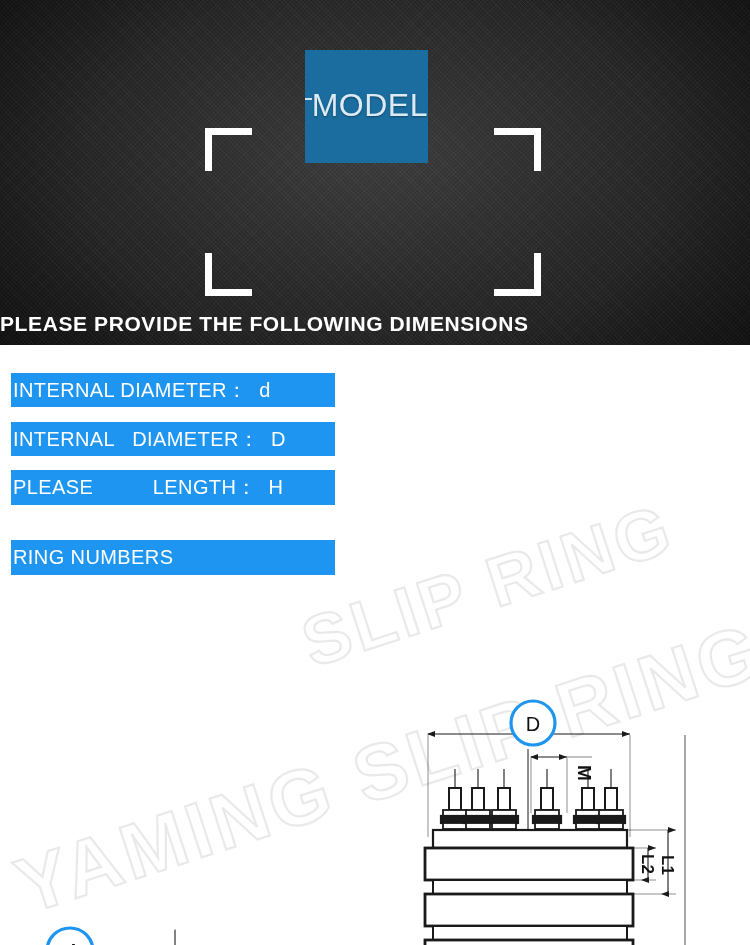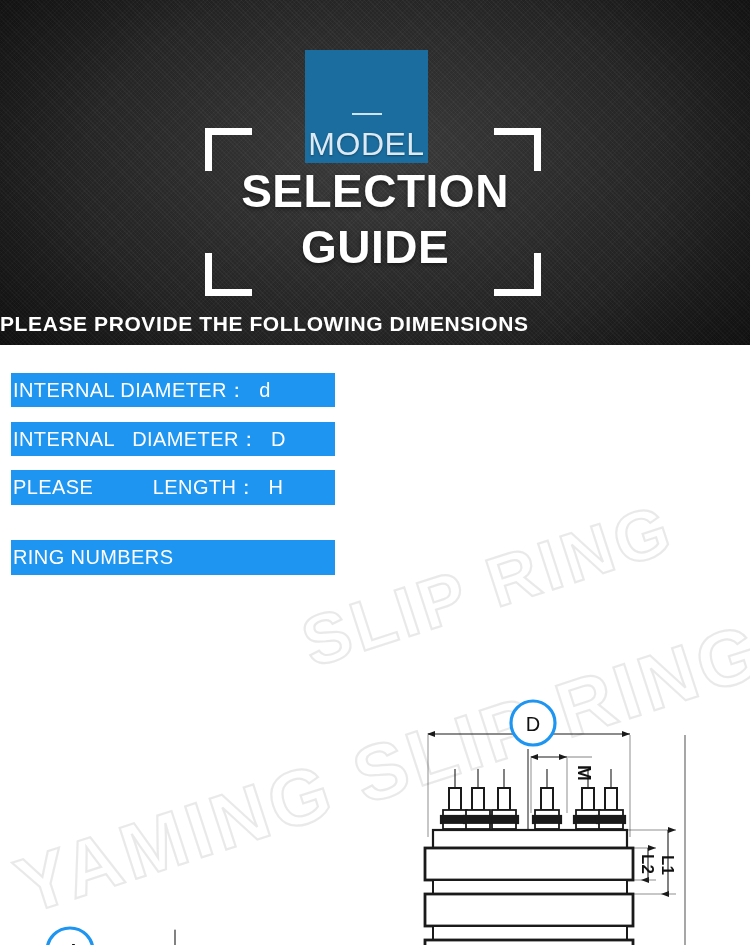--- a/index.html
+++ b/index.html
@@ -11,21 +11,21 @@
           background:#1d1d1d;overflow:hidden;}
   #banner .texture{position:absolute;inset:0;
       background-image:
         repeating-linear-gradient(45deg,rgba(255,255,255,.035) 0 1px,rgba(0,0,0,0) 1px 3px),
         repeating-linear-gradient(-45deg,rgba(255,255,255,.025) 0 1px,rgba(0,0,0,0) 1px 3px),
         radial-gradient(ellipse 520px 300px at 50% 45%,#3a3a3a 0%,#272727 48%,#141414 100%);}
   #banner .vign{position:absolute;inset:0;
       background:radial-gradient(ellipse 640px 420px at 50% 50%,rgba(0,0,0,0) 45%,rgba(0,0,0,.55) 100%);}
 
   #modelbox{position:absolute;left:305px;top:50px;width:123px;height:110px;
-            background:#1a6d9e;display:flex;flex-direction:column;
+            background:#1a6d9e;display:flex;flex-direction:row;
             align-items:center;justify-content:flex-end;padding-bottom:3px;}
   #modelbox .dash{width:30px;height:2px;background:#cfe4f1;margin-bottom:13px;}
   #modelbox .mtxt{color:#dbeaf4;font-size:32px;letter-spacing:.5px;line-height:1;
                   font-weight:400;text-shadow:0 1px 2px rgba(0,0,0,.35);}
 
   #frame{position:absolute;left:205px;top:128px;width:336px;height:168px;}
   #frame .br{position:absolute;background:transparent;border-color:#fff;border-style:solid;}
   #frame .tl{left:0;top:0;width:40px;height:36px;border-width:7px 0 0 7px;}
   #frame .tr{right:0;top:0;width:40px;height:36px;border-width:7px 7px 0 0;}
   #frame .bl{left:0;bottom:0;width:40px;height:36px;border-width:0 0 7px 7px;}
@@ -67,22 +67,20 @@
     <div class="mtxt">MODEL</div>
   </div>
 
   <div id="frame">
     <div class="br tl"></div>
     <div class="br tr"></div>
     <div class="br bl"></div>
     <div class="br brr"></div>
   </div>
 
-  <div id="sel">SELECTION</div>
-  <div id="guide">GUIDE</div>
   <div id="subtitle">PLEASE PROVIDE THE FOLLOWING DIMENSIONS</div>
 </div>
 
 <div class="speclabel" id="spec0">INTERNAL DIAMETER：  d</div>
 <div class="speclabel" id="spec1">INTERNAL   DIAMETER：  D</div>
 <div class="speclabel" id="spec2">PLEASE          LENGTH：  H</div>
 <div class="speclabel" id="spec3">RING NUMBERS</div>
 
 <div id="drawing">
 <svg width="750" height="600" viewBox="0 0 750 600" xmlns="http://www.w3.org/2000/svg">

